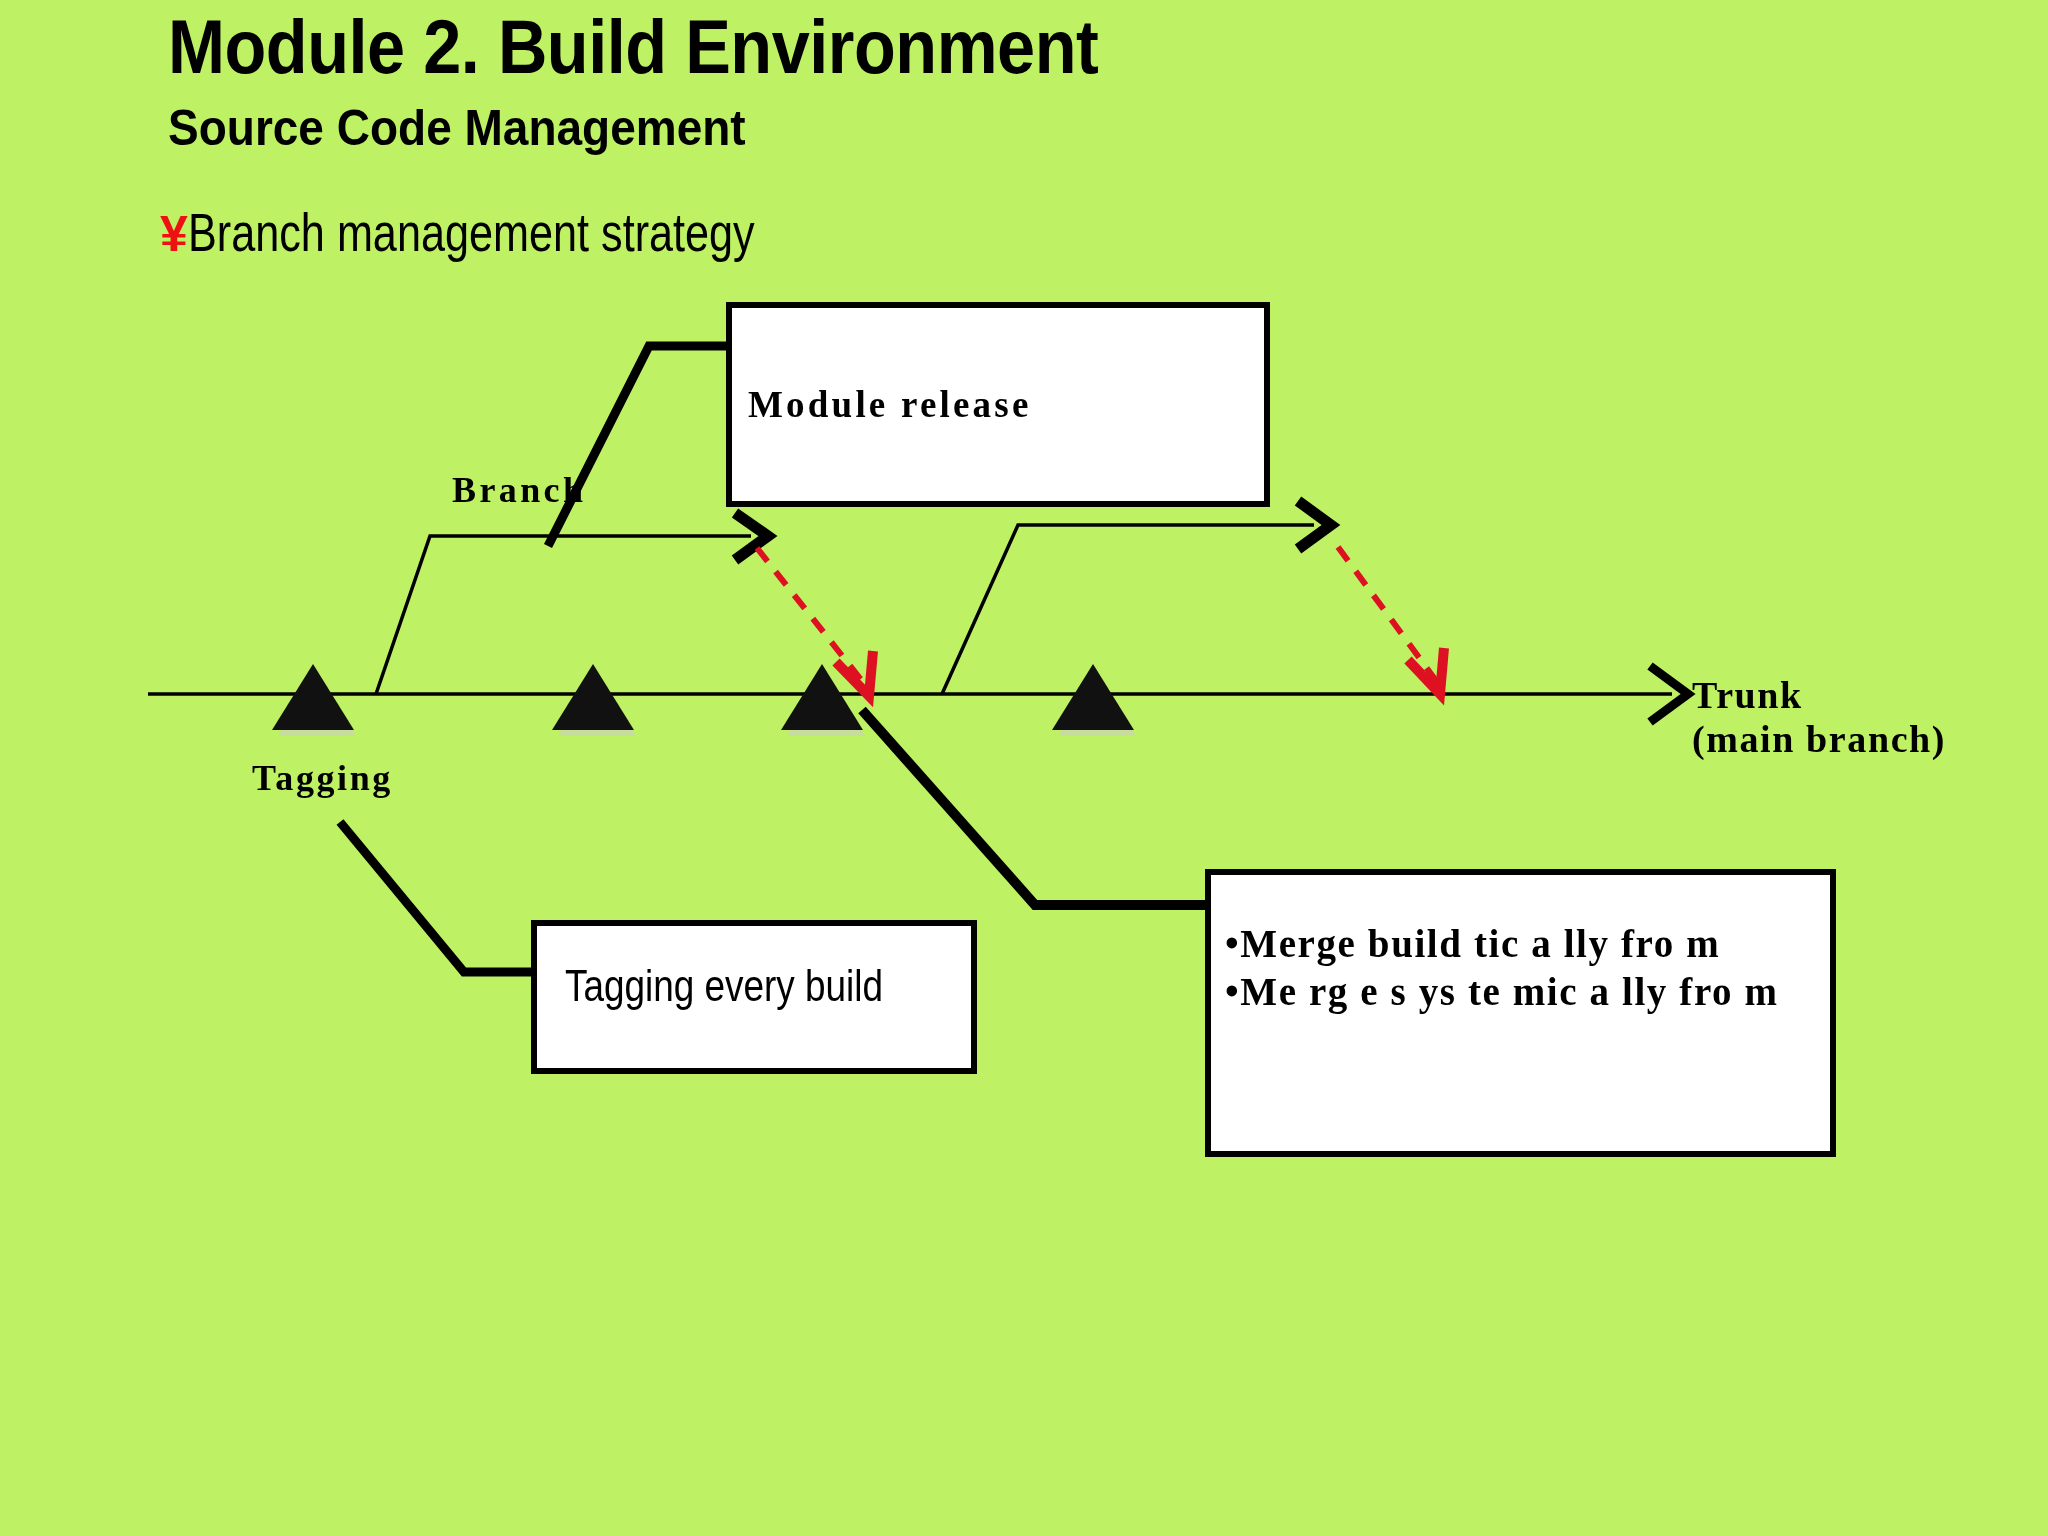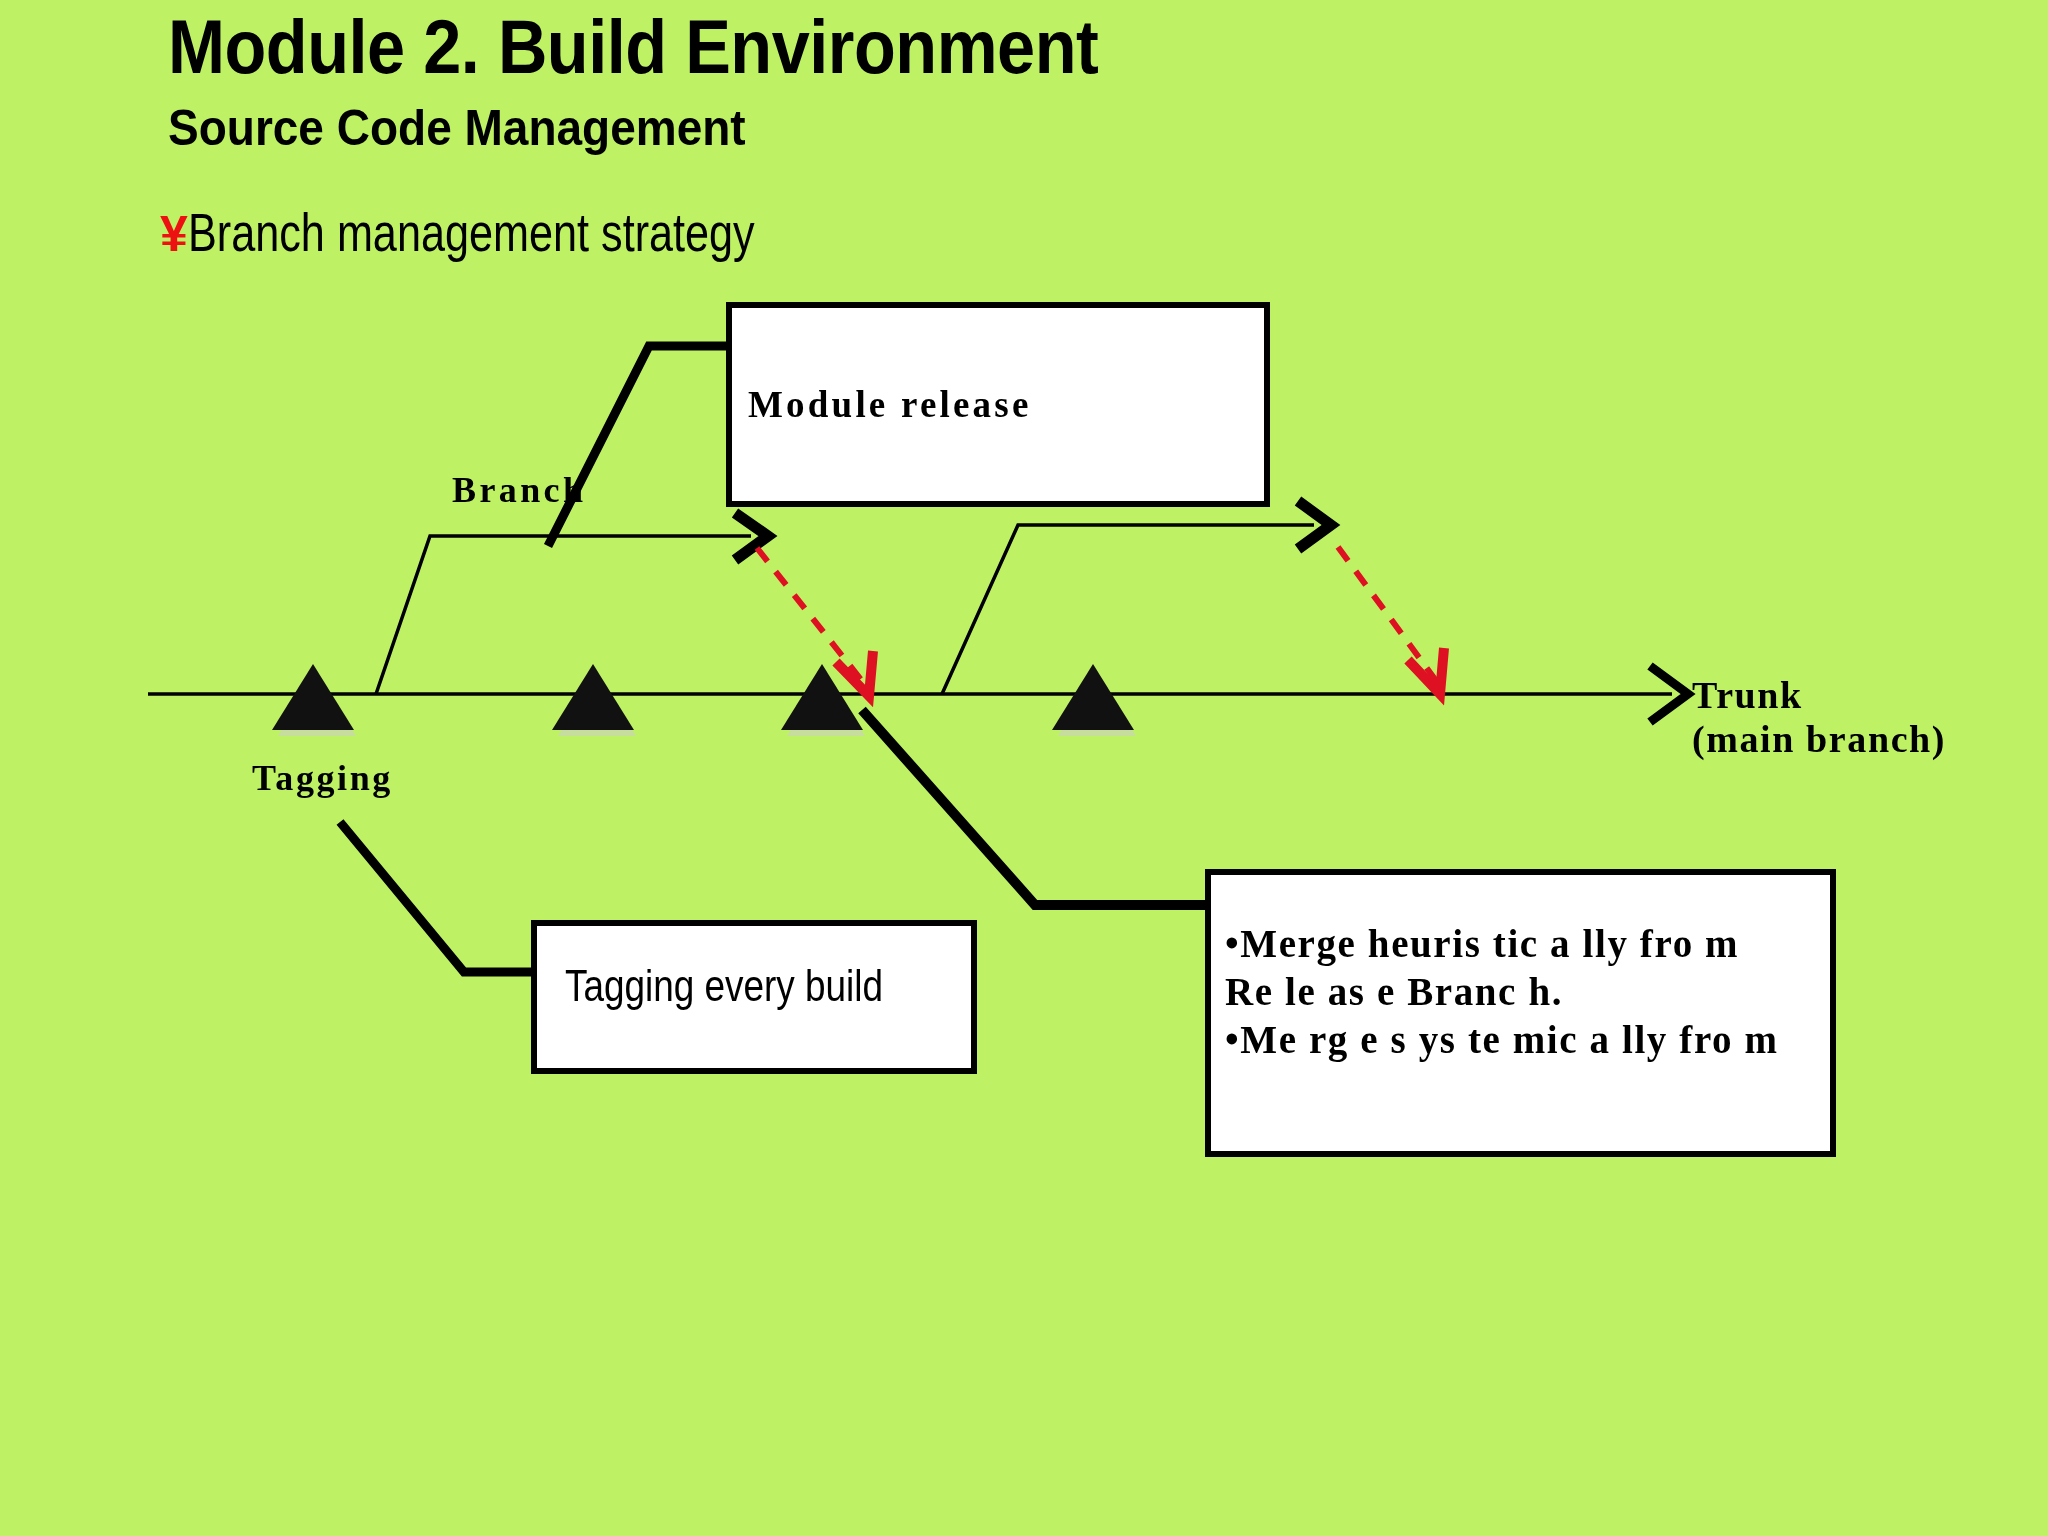--- a/index.html
+++ b/index.html
@@ -184,18 +184,17 @@
     <text class="svgtxt-serif" x="1692" y="708" font-size="38" font-weight="bold" letter-spacing="1.6">Trunk</text>
 
     <text class="svgtxt-serif" x="1692" y="752" font-size="38" font-weight="bold" letter-spacing="1.6">(main branch)</text>
   </svg>
 
   <div class="boxtext" id="every-release-text">Module release</div>
 
   <div class="boxtext" id="tagging-build-text">Tagging every build</div>
 
   <div class="boxtext" id="merge-box-text">
-    <div class="mline">•Merge  heuris tic a lly  fro m</div>
-    <div class="mline">Re le as e  Branc h.</div>
+    <div class="mline">•Merge  build tic a lly  fro m</div>
     <div class="mline">•Me rg e  s ys te mic a lly  fro m</div>
   </div>
 
 </div>
 
 </body></html>

